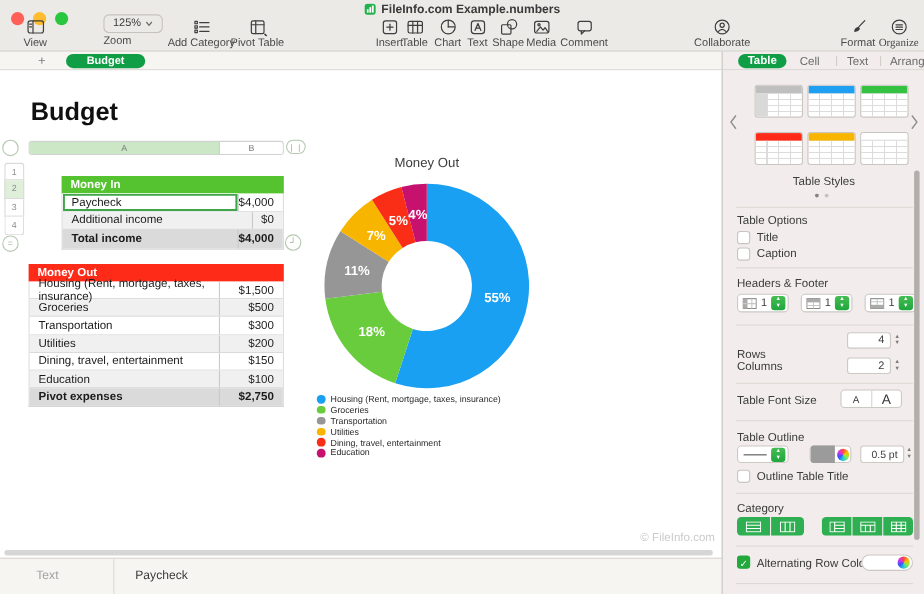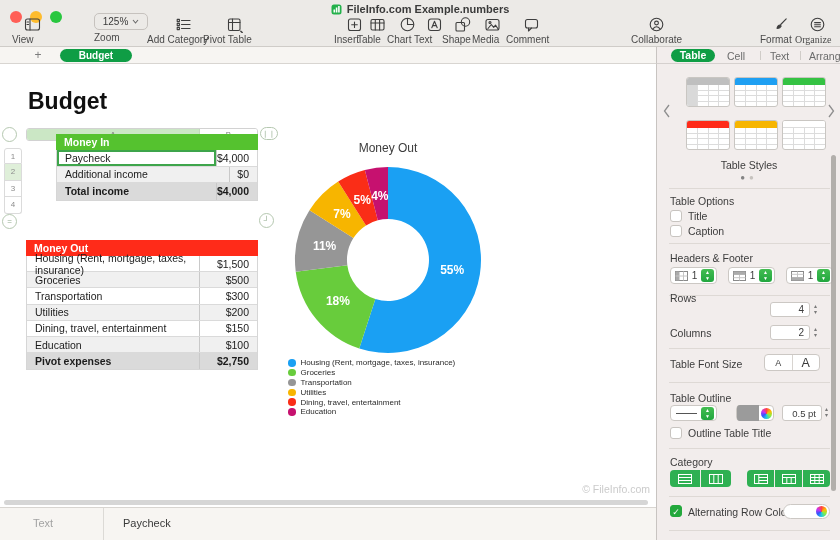--- a/index.html
+++ b/index.html
@@ -5,21 +5,21 @@
   * { margin:0; padding:0; box-sizing:border-box; }
   html,body { width:840px; height:540px; overflow:hidden; }
   body { font-family:"Liberation Sans","DejaVu Sans",sans-serif; background:#fff; position:relative; }
 
   
   .titlebar { position:absolute; left:0; top:0; width:840px; height:47px; background:#ECEAE7; border-bottom:1px solid #CFCCC8; }
   .tl { position:absolute; top:11px; width:12px; height:12px; border-radius:50%; }
   .tl.close{ left:10px; background:#FF5F57; } .tl.min{ left:30px; background:#FEBC2E; } .tl.max{ left:50px; background:#28C73F; }
   .doc-title { position:absolute; left:0; top:3px; width:840px; text-align:center; font-size:11px; font-weight:bold; color:#3A3A3A; }
   .doc-title .dicon { display:inline-block; vertical-align:-2px; margin-right:5px; }
-  .tool { position:absolute; top:15px; text-align:left; color:#4A4A4A; }
+  .tool { position:absolute; top:15px; text-align:center; color:#4A4A4A; }
   .tool .ic { height:18px; display:flex; align-items:center; justify-content:center; }
   .tool .lb { font-size:10px; margin-top:1px; white-space:nowrap; }
   .tool svg { stroke:#3E3E3E; fill:none; stroke-width:1.1; stroke-linecap:round; stroke-linejoin:round; }
   .zoom-dd { position:absolute; left:94px; top:13px; width:54px; height:17px; border:1px solid #C6C2BE; border-radius:5px; display:flex; align-items:center; justify-content:center; gap:4px; font-size:10px; color:#3A3A3A; }
   .zoom-lb { position:absolute; left:94px; top:32px; width:54px; text-align:left; font-size:10px; color:#4A4A4A; }
   .fmt-hl { position:absolute; left:-8px; top:-2px; width:38px; height:20px; background:#DDD9D5; border-radius:5px; z-index:-1; }
 
   
   .tabbar { position:absolute; left:0; top:47px; width:656px; height:17px; background:#F7F5F2; border-bottom:1px solid #D8D5D1; }
   .add-sheet { position:absolute; left:30px; top:1px; width:16px; height:14px; color:#7C7C7C; font-size:12px; text-align:center; line-height:14px; }
@@ -301,21 +301,21 @@
   </div>
   <div class="handle h-pill" style="left:260px;top:63px;">❘❘</div>
 
   <div class="rowhead">
     <div class="rn">1</div>
     <div class="rn active">2</div>
     <div class="rn">3</div>
     <div class="rn">4</div>
   </div>
 
-  <div class="ntable" style="top:70px;padding-left:30px;">
+  <div class="ntable" style="top:96px;padding-left:30px;">
     <div class="hrow" style="background-color: rgb(85, 194, 47);">Money In</div>
     <div class="tbody">
       <div class="drow">
         <div class="ca sel">Paycheck</div>
         <div class="cb">$4,000</div>
       </div>
       <div class="drow stripe">
         <div class="ca">Additional income</div>
         <div class="cb">$0</div>
       </div>
@@ -485,21 +485,21 @@
         <rect x="0.5" y="0.5" width="12" height="9" fill="#fff" stroke="#8A8A8A" stroke-width="1"></rect>
         <rect x="0.5" y="6.1" width="12" height="3.4" fill="#ABABAB" stroke="none"></rect>
         <line x1="6.5" y1="0.5" x2="6.5" y2="6" stroke="#C6C6C6"></line>
         <line x1="0.5" y1="3.3" x2="12.5" y2="3.3" stroke="#C6C6C6"></line>
       </svg>
     <span class="num">1</span>
     <span class="gstep">▲<br>▼</span>
   </div>
 
   <div class="sb-divider" style="top:231px;"></div>
-  <div class="sb-label" style="top:228px;">Rows</div>
+  <div class="sb-label" style="top:252px;">Rows</div>
   <div class="valbox" style="left:113px;top:238px;">4</div>
   <div class="mini-step" style="left:157px;top:239px;">▴<br>▾</div>
   <div class="sb-label" style="top:263px;">Columns</div>
   <div class="valbox" style="left:113px;top:261px;">2</div>
   <div class="mini-step" style="left:157px;top:262px;">▴<br>▾</div>
 
   <div class="sb-divider" style="top:284px;"></div>
   <div class="sb-label" style="top:294px;">Table Font Size</div>
   <div class="seg-aa" style="left:107px;top:290px;">
     <span>A</span>

